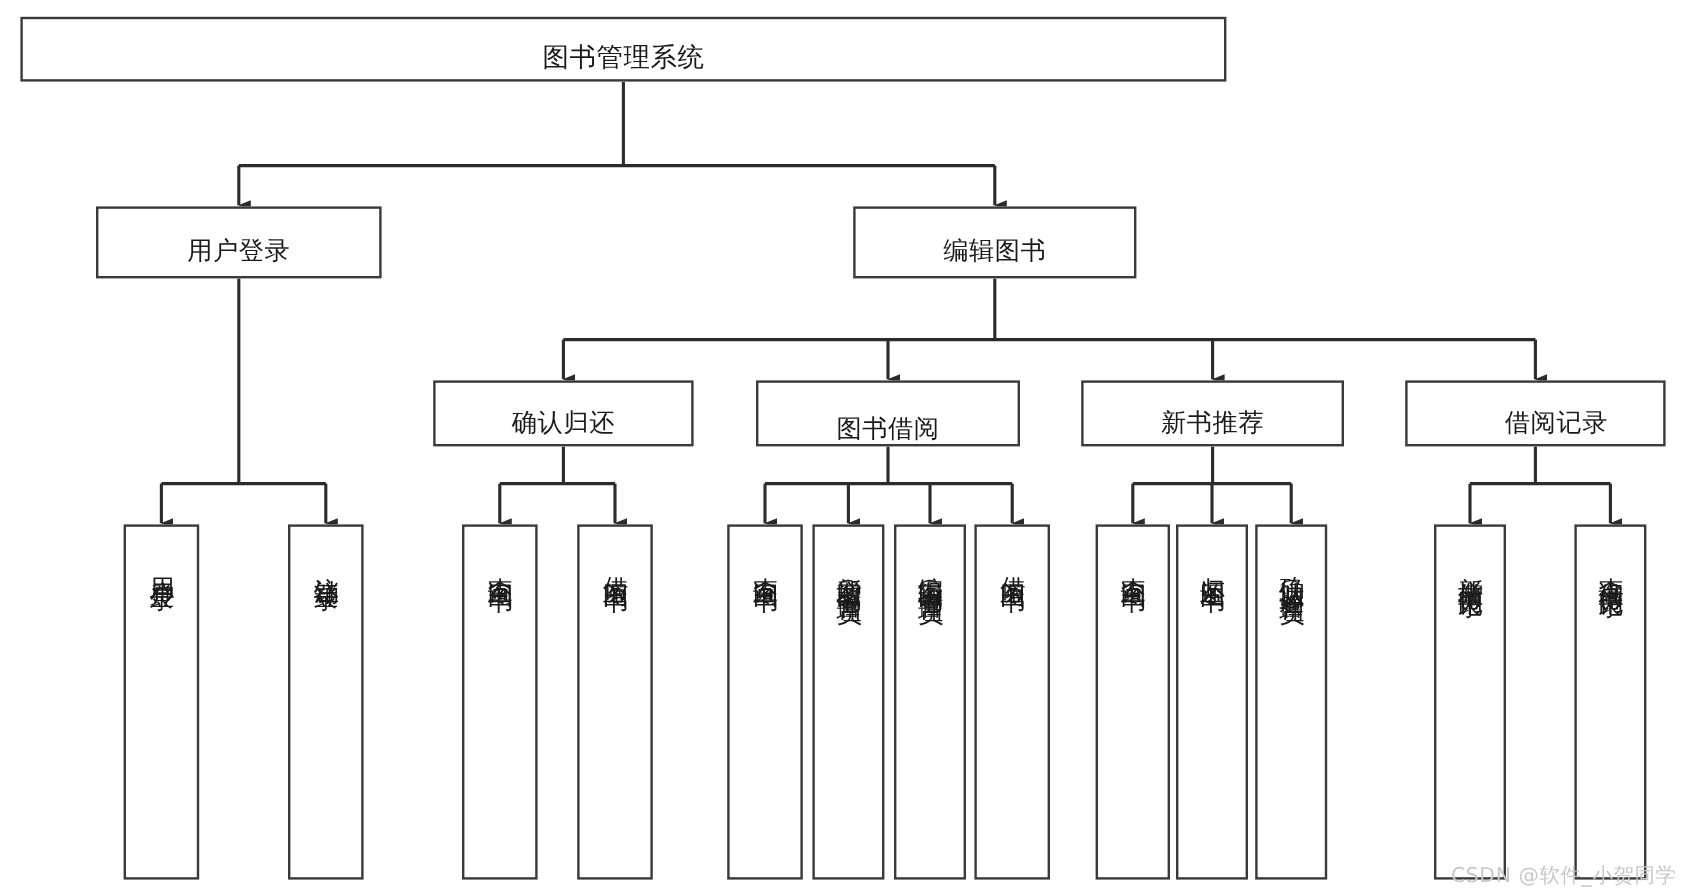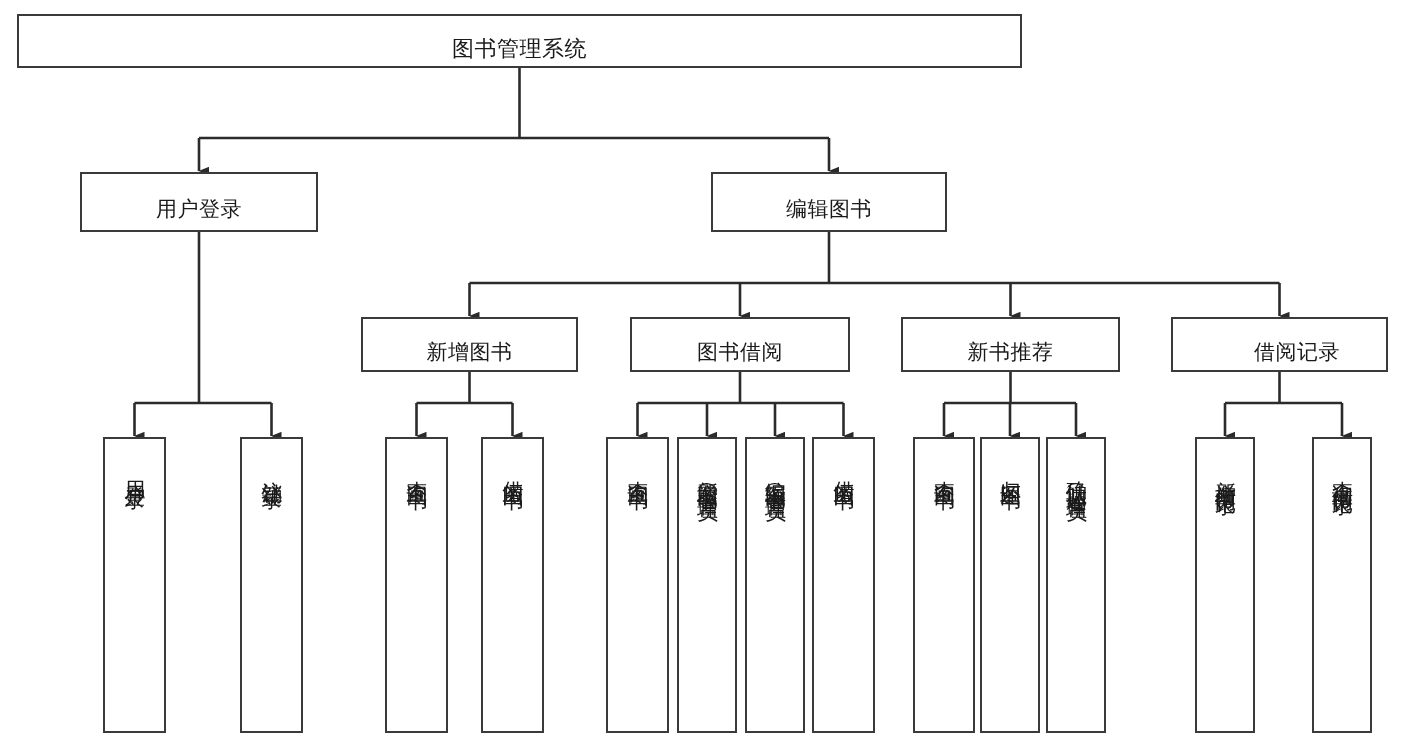--- a/index.html
+++ b/index.html
@@ -126,23 +126,23 @@
       <div class="node horiz root" style="left: 17px; top: 14px; width: 1005px; height: 54px;">
         <span class="node-label">图书管理系统</span>
       </div>
       <div class="node horiz" style="left: 80px; top: 172px; width: 238px; height: 60px;">
         <span class="node-label">用户登录</span>
       </div>
       <div class="node horiz" style="left: 711px; top: 172px; width: 236px; height: 60px;">
         <span class="node-label">编辑图书</span>
       </div>
       <div class="node horiz" style="left: 361px; top: 317px; width: 217px; height: 55px;">
-        <span class="node-label">新增图书</span>
+        <span class="node-label">确认归还</span>
       </div>
-      <div class="node horiz" style="left: 630px; top: 317px; width: 220px; height: 55px;">
+      <div class="node horiz" style="left: 630px; top: 317px; width: 220px; height: 55px; align-items: flex-end;">
         <span class="node-label">图书借阅</span>
       </div>
       <div class="node horiz" style="left: 901px; top: 317px; width: 219px; height: 55px;">
         <span class="node-label">新书推荐</span>
       </div>
       <div class="node horiz" style="left: 1171px; top: 317px; width: 217px; height: 55px; padding-left: 35px;">
         <span class="node-label">借阅记录</span>
       </div>
       <div class="node vert" style="left: 103px; top: 437px; width: 63px; height: 296px;">
         <span class="node-label">用户登录</span>
@@ -178,13 +178,14 @@
         <span class="node-label">确认归还（管理员）</span>
       </div>
       <div class="node vert" style="left: 1195px; top: 437px; width: 60px; height: 296px;">
         <span class="node-label">新增借阅记录</span>
       </div>
       <div class="node vert" style="left: 1312px; top: 437px; width: 60px; height: 296px;">
         <span class="node-label">查询借阅记录</span>
       </div>
     </div>
 
+  <div id="watermark" style="color: rgb(199, 199, 199);">CSDN @软件_小贺同学</div>
 </div>
 
 </body></html>

